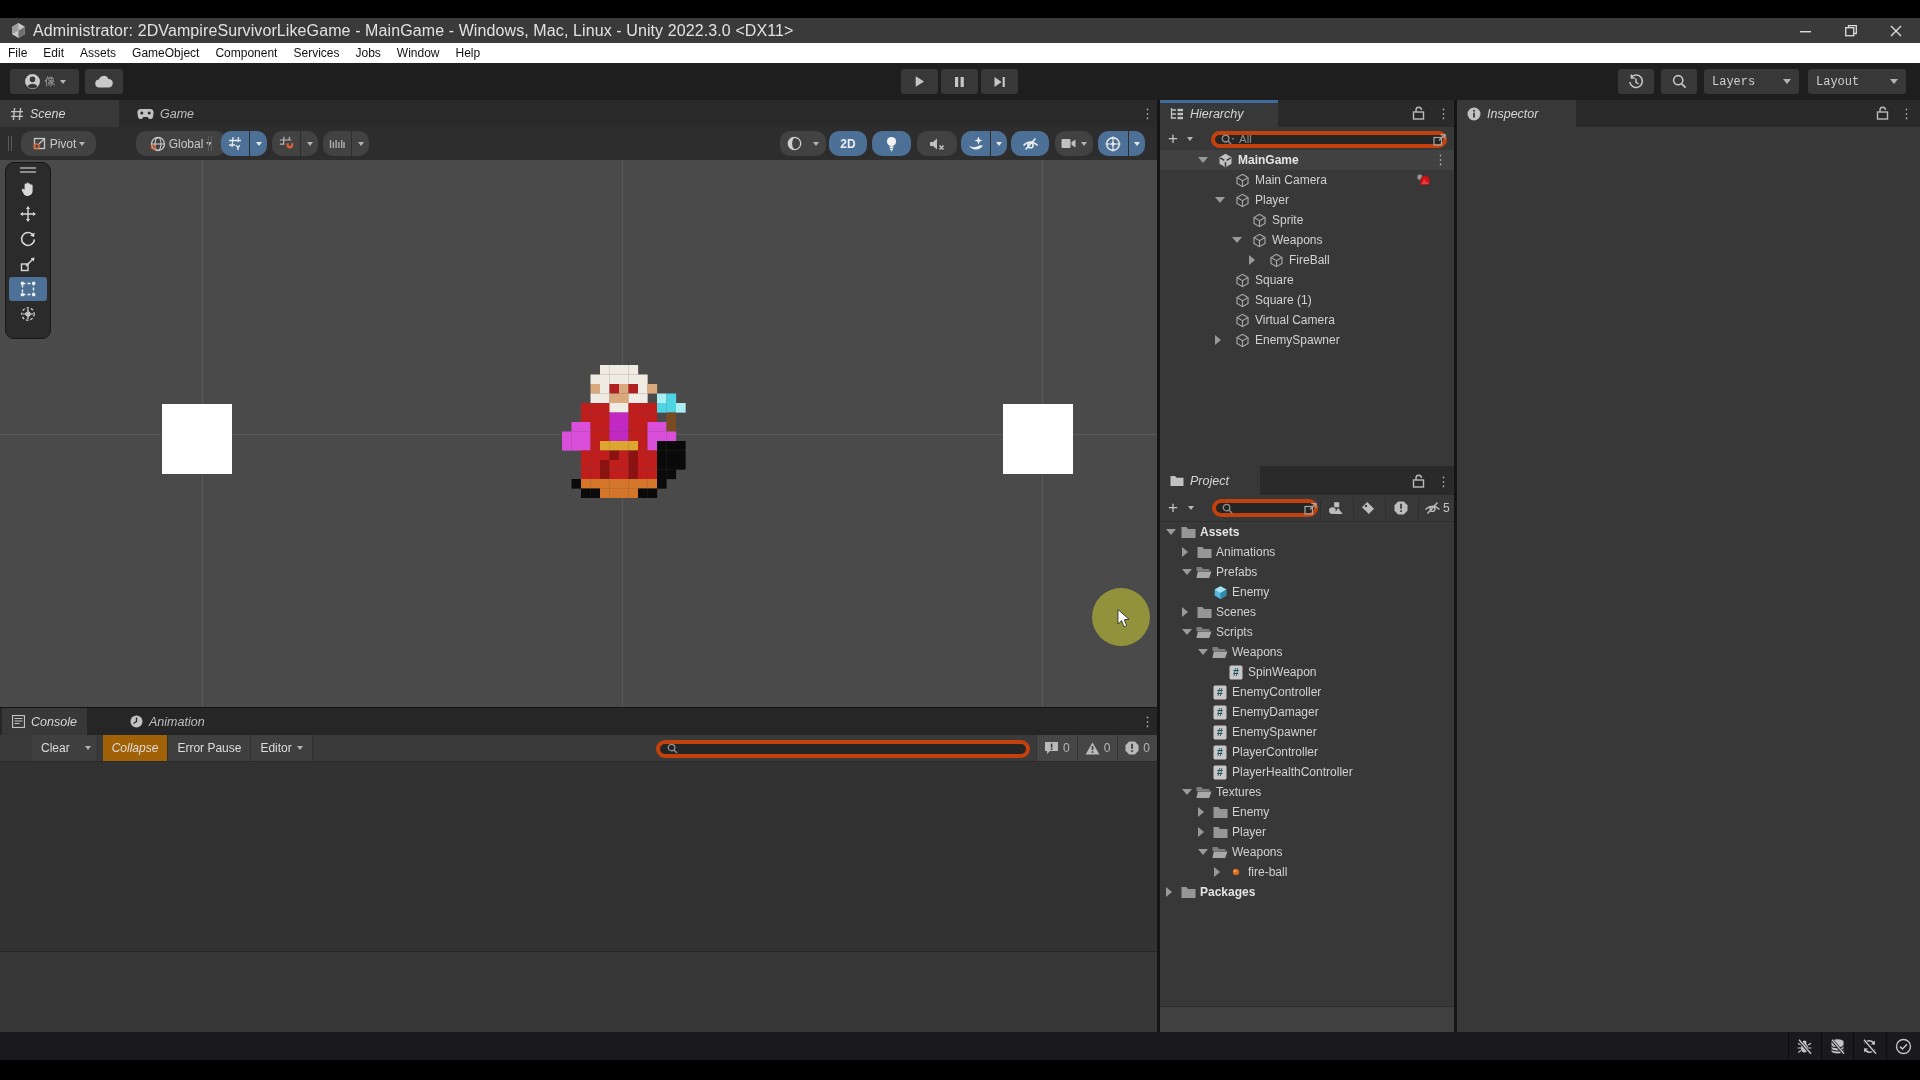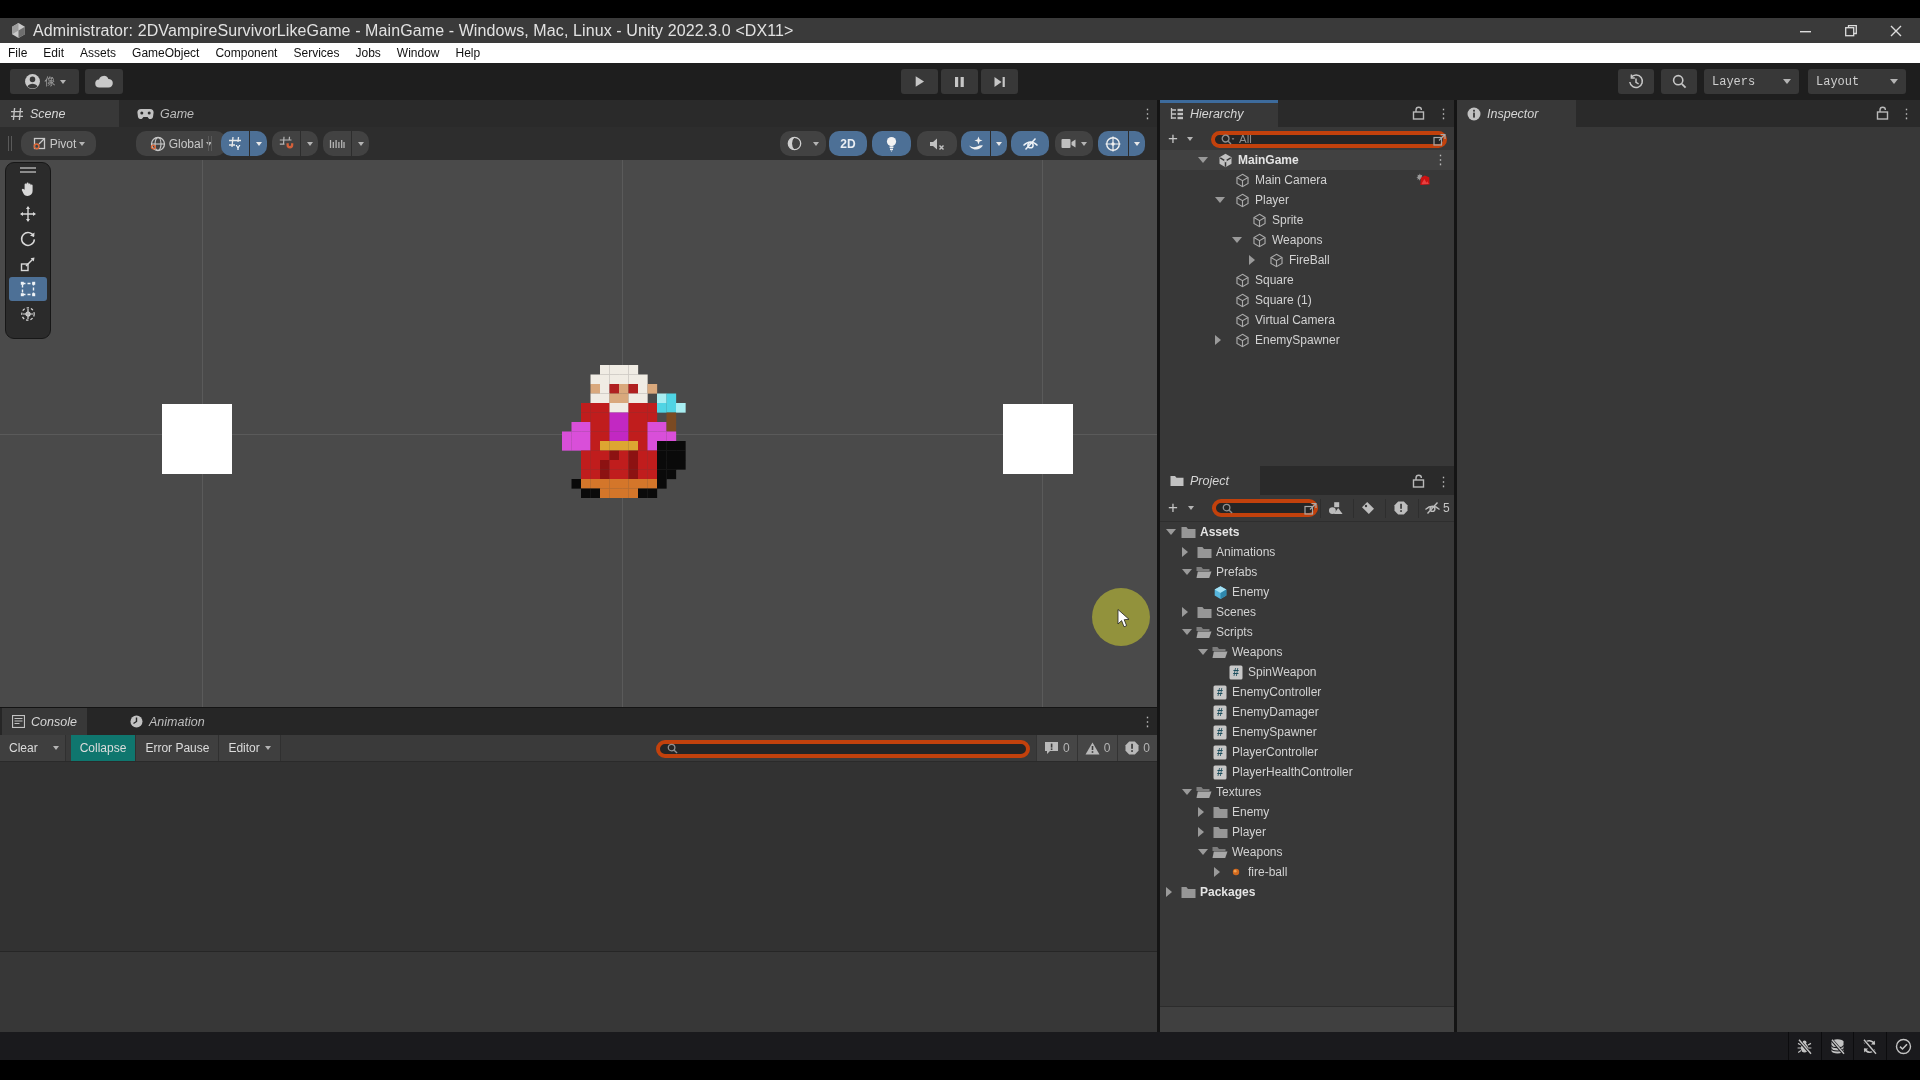--- a/index.html
+++ b/index.html
@@ -53,21 +53,21 @@
 
   #toolstrip { position:absolute; left:5px; top:2px; width:46px; height:177px; background:#2b2b2b; border:1px solid #171717; border-radius:9px; display:flex; flex-direction:column; align-items:center; padding-top:4px; }
   #toolstrip .grip { width:16px; height:6px; border-top:2px solid #8c8c8c; border-bottom:2px solid #8c8c8c; margin-bottom:4px; }
   .tool { width:38px; height:24px; border-radius:3px; display:flex; align-items:center; justify-content:center; margin-bottom:1px; }
   .tool.active { background:#4d7096; }
 
   
   #console-panel { left:0; top:608px; width:1157px; height:324px; background:#323232; }
   #console-toolbar { position:absolute; left:0; top:27px; width:100%; height:27px; background:#3a3a3a; border-bottom:1px solid #2a2a2a; display:flex; align-items:stretch; }
   .cbtn { display:flex; align-items:center; padding:0 9px; font-size:12px; color:#dcdcdc; background:#3f3f3f; border-right:1px solid #303030; }
-  .cbtn.on { background:#0f766e; }
+  .cbtn.on { background:#a16207;font-style:italic; }
   #console-log { position:absolute; left:0; top:54px; width:100%; height:289px; background:#323232; }
   #console-split { position:absolute; left:0; top:243px; width:100%; height:1px; background:#262626; }
   #console-detail { position:absolute; left:0; top:244px; width:100%; height:80px; background:#373737; }
   .badge { display:flex; align-items:center; gap:4px; padding:0 7px; font-size:12px; color:#b5b5b5; background:#464646; border-left:1px solid #333; }
 
   
   #hierarchy-panel { left:1160px; top:0; width:294px; height:366px; background:#383838; }
   #project-panel { left:1160px; top:366px; width:294px; height:566px; background:#383838; }
   #inspector-panel { left:1457px; top:0; width:463px; height:932px; background:#383838; }
   .ptoolbar { position:absolute; left:0; top:27px; width:100%; height:24px; background:#383838; border-bottom:1px solid #2e2e2e; }
@@ -586,21 +586,21 @@
             <svg width="13" height="13" viewBox="0 0 13 13">
                 <circle cx="6.5" cy="6.5" r="6" fill="#c2c2c2"></circle>
                 <path d="M6.5 2.5 V6.5 L3.5 8.5" stroke="#262626" stroke-width="1.4" fill="none"></path>
               </svg>
           </span>
           <span>Animation</span>
         </div>
         <span class="kebab abs" style="left:1141px; top:7px;">⋮</span>
       </div>
       <div id="console-toolbar">
-        <div class="cbtn" style="border-right:none;">
+        <div class="cbtn" style="border-right:none;margin-left:32px;">
             <span>Clear</span>
           </div>
         <div class="cbtn" style="padding:0 6px;">
             <span class="caret sm"></span>
           </div>
         <div style="width:5px;"></div>
         <div class="cbtn on">
             <span>Collapse</span>
           </div>
         <div class="cbtn">

